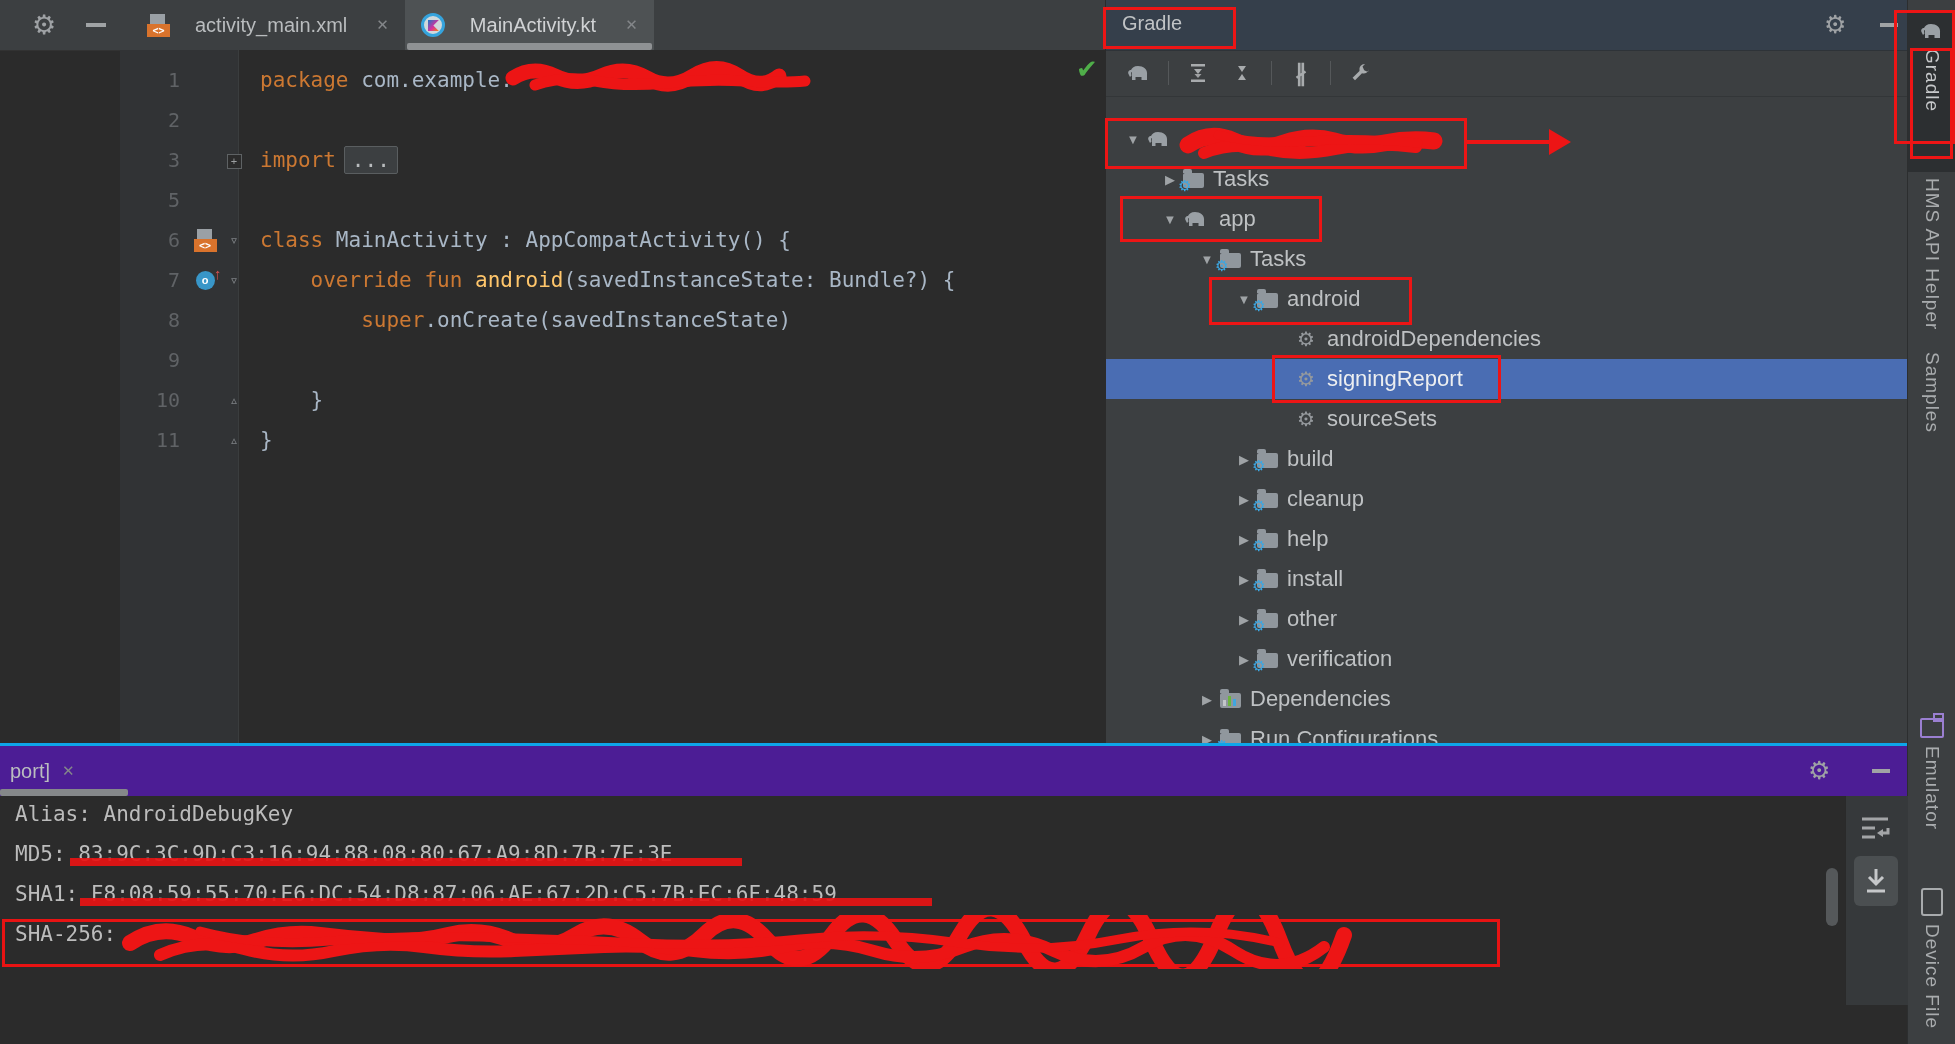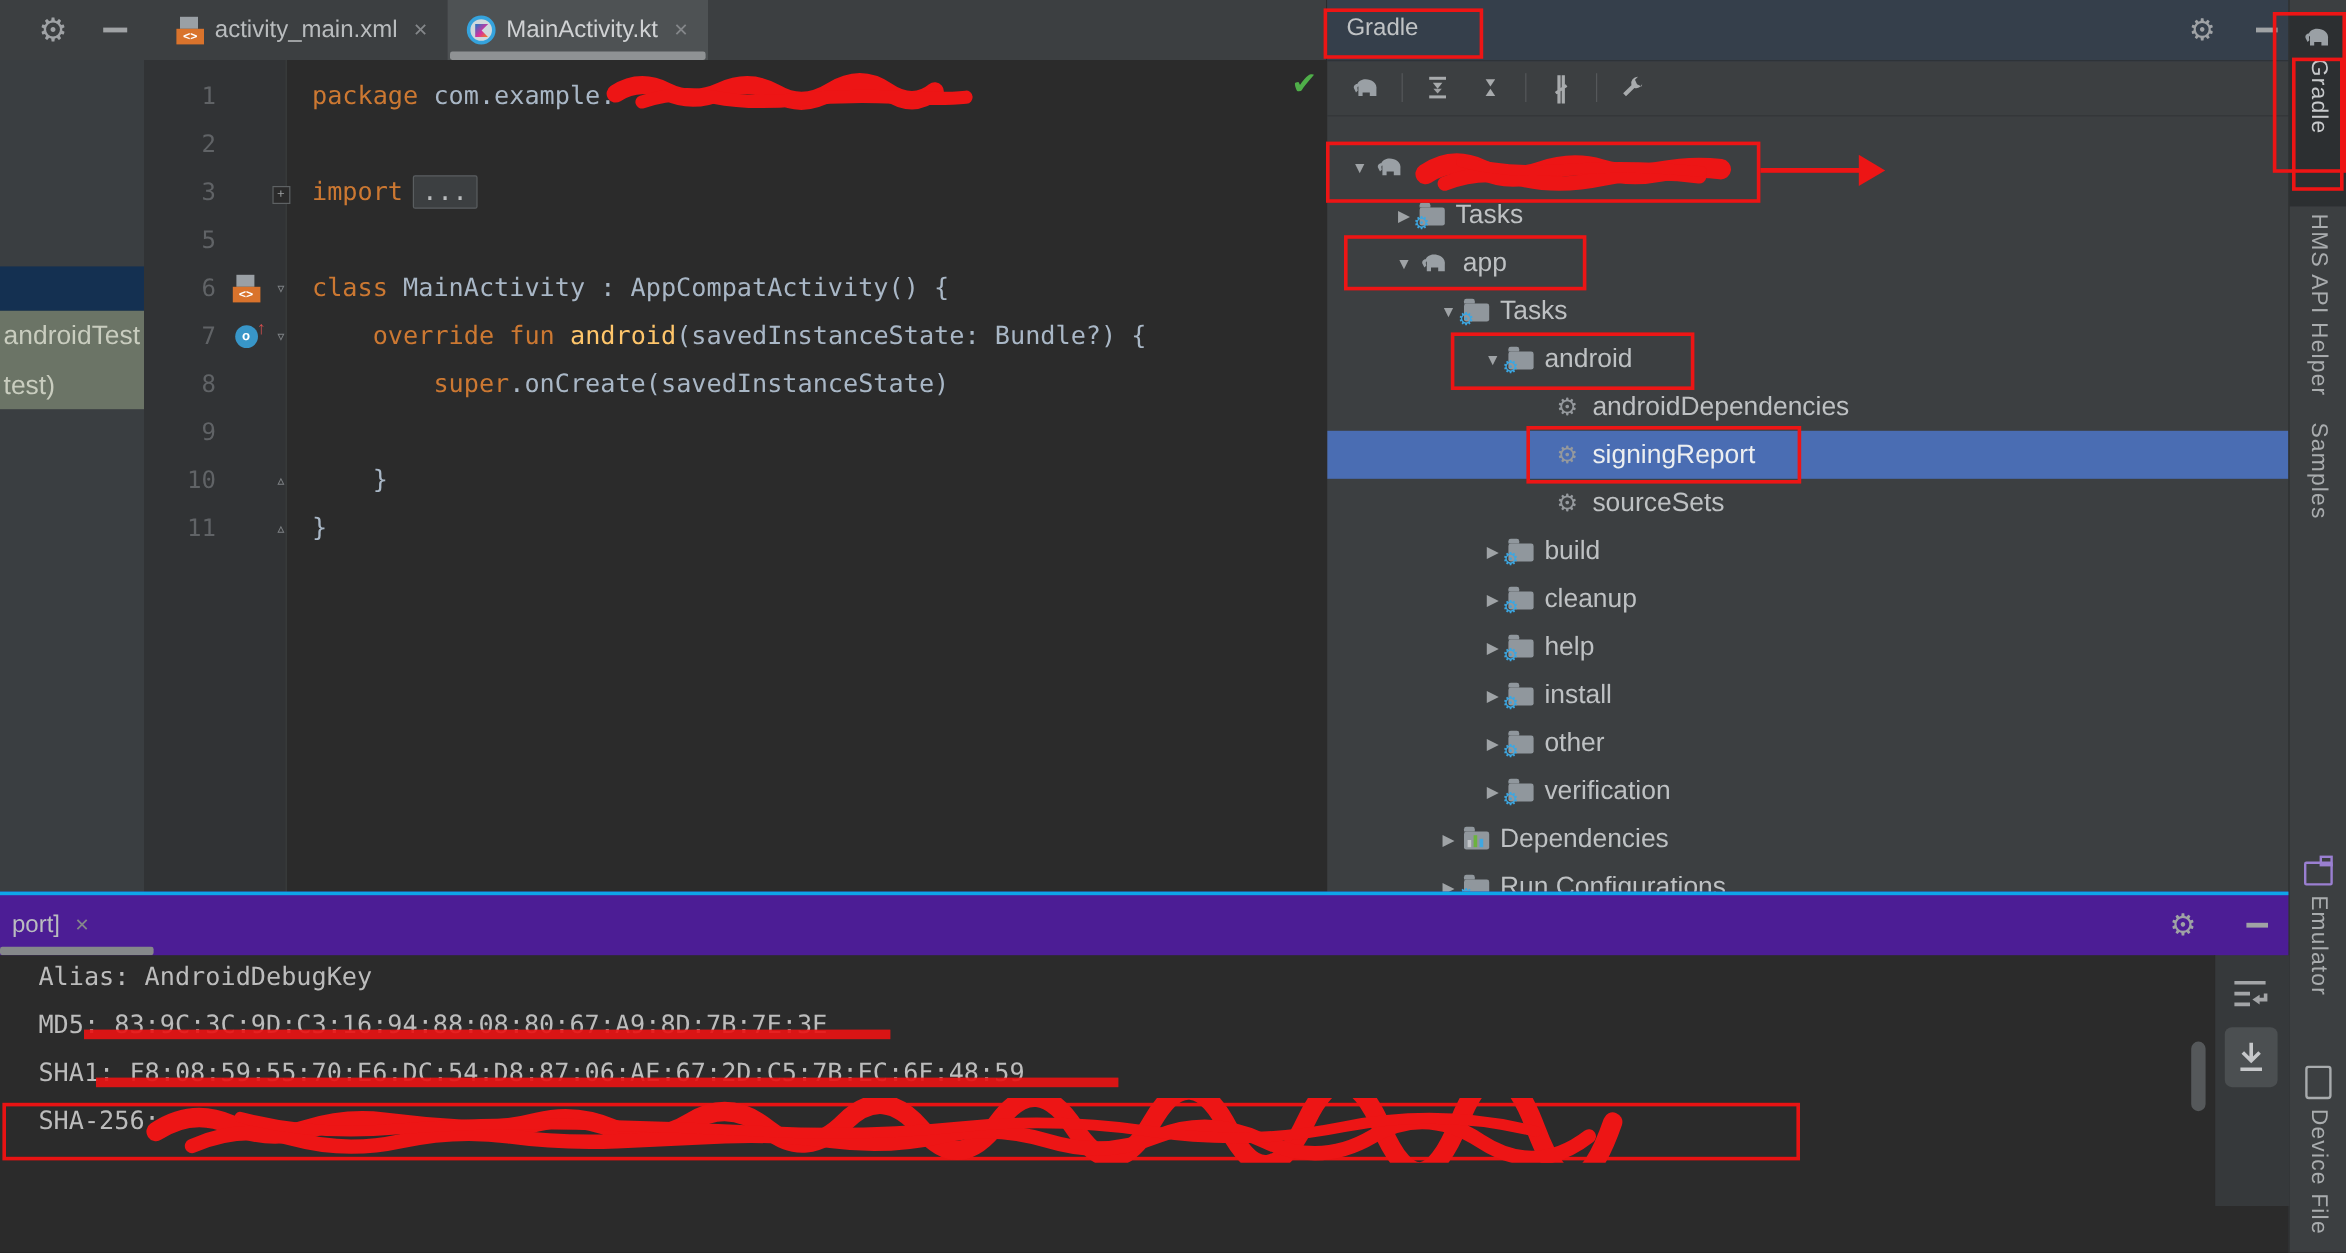--- a/index.html
+++ b/index.html
@@ -5,21 +5,21 @@
   html,body{margin:0;padding:0;background:#1e1e1e;}
   #app{position:relative;width:1955px;height:1044px;background:#2b2b2b;overflow:hidden;
        font-family:"Liberation Sans",sans-serif;color:#bbbdbf;}
   .abs{position:absolute;}
 
   
   #topbar{left:0;top:0;width:1105px;height:50px;background:#3c3f41;border-bottom:1px solid #323232;}
   #tl-gear{left:32px;top:9px;font-size:27px;color:#9fa2a5;}
   #tl-min{left:86px;top:23px;width:20px;height:4px;background:#a0a3a5;}
   #tabs{left:131px;top:0;height:50px;display:flex;}
-  .etab{height:50px;display:flex;align-items:center;gap:9px;padding:0 16px;font-size:20px;color:#b9bcbe;position:relative;}
+  .etab{height:50px;display:flex;align-items:center;gap:25px;padding:0 16px;font-size:20px;color:#b9bcbe;position:relative;}
   .etab.sel{background:#4e5254;color:#d0d2d4;}
   .etab .close{font-size:15px;color:#84878a;margin-left:4px;}
   .etab .underline{position:absolute;left:2px;right:2px;bottom:0;height:7px;background:#8f9294;border-radius:2px;}
   
   .xmlicon{width:23px;height:24px;position:relative;display:inline-block;}
   .xmlicon:before{content:"";position:absolute;left:3px;top:1px;width:15px;height:10px;background:#9aa0a5;}
   .xmlicon:after{content:"<>";position:absolute;left:0;top:11px;width:23px;height:13px;background:#d9732c;
      color:#fff;font:bold 10px "DejaVu Sans Mono",monospace;text-align:center;line-height:13px;}
   
   .kticon{width:24px;height:24px;border-radius:50%;background:#cfd8dc;border:3px solid #35a3dd;box-sizing:border-box;position:relative;display:inline-block;}
@@ -93,21 +93,21 @@
   .emuico:after{content:"";position:absolute;right:-2px;top:-7px;width:7px;height:5px;border:2px solid #9a7fd1;}
 
   
   #bottom{left:0;top:743px;width:1907px;height:259px;background:#4c1d95;border-top:3px solid #0ea5e9;}
   #btab{left:10px;top:0;height:50px;display:flex;align-items:center;gap:12px;font-size:20px;color:#babdbf;}
   #btab .close{color:#84878a;font-size:15px;}
   #btab-underline{left:0;top:43px;width:128px;height:7px;background:#85888a;border-radius:2px;}
   #bhead-gear{left:1808px;top:10px;font-size:25px;color:#9fa2a5;}
   #bhead-min{left:1872px;top:23px;width:18px;height:4px;background:#a0a3a5;}
   #bout{left:0;top:50px;width:1845px;height:209px;background:#2b2b2b;padding-top:6px;box-sizing:border-box;}
-  .oline{height:40px;line-height:40px;padding-left:32px;font:21px "DejaVu Sans Mono",monospace;color:#bcbcbc;position:relative;white-space:pre;}
+  .oline{height:40px;line-height:40px;padding-left:15px;font:21px "DejaVu Sans Mono",monospace;color:#bcbcbc;position:relative;white-space:pre;}
   .strike{position:absolute;top:16px;height:8px;background:#e81313;opacity:.92;}
   .strike.md5{left:70px;width:672px;}
   .strike.sha1{left:80px;width:852px;}
   .shabox{position:absolute;left:2px;top:-3px;width:1498px;height:48px;border:3px solid #e81313;box-sizing:border-box;}
   #bicons{left:1845px;top:50px;width:62px;height:209px;background:#36393b;border-left:1px solid #2a2a2a;}
   #softwrap{left:14px;top:18px;}
   #scrollend{left:8px;top:60px;width:44px;height:50px;background:#4b4f51;border-radius:6px;display:flex;align-items:center;justify-content:center;}
   #vscroll{left:-20px;top:72px;width:12px;height:58px;background:#55585a;border-radius:6px;}
 
   
@@ -144,28 +144,20 @@
           <span class="kticon">
             <i></i>
           </span>
           <span>MainActivity.kt</span>
           <span class="close">✕</span>
           <span class="underline"></span>
         </div>
       </div>
   </div>
 
-  <div class="abs" id="leftstrip">
-    <div class="abs" id="ls-navy"></div>
-    <div class="abs" id="ls-green">
-        <div>androidTest</div>
-        <div>test)</div>
-      </div>
-    <div class="abs" id="ls-hscroll"></div>
-  </div>
 
   <div class="abs" id="editor">
     <div class="abs" id="gutterbg"></div>
     <div class="abs" id="lines">
         <div class="cline"><span class="num">1</span><span class="gico"></span><span class="fold"></span><span class="code"><span class="kw">package</span><span> com.example.</span></span></div>
         <div class="cline"><span class="num">2</span><span class="gico"></span><span class="fold"></span><span class="code"></span></div>
         <div class="cline"><span class="num">3</span><span class="gico"></span><span class="fold"><span class="foldplus">+</span></span><span class="code"><span class="kw">import</span><span class="foldbox">...</span></span></div>
         <div class="cline"><span class="num">5</span><span class="gico"></span><span class="fold"></span><span class="code"></span></div>
         <div class="cline"><span class="num">6</span><span class="gico"><span class="xmlicon"></span></span><span class="fold">▿</span><span class="code"><span class="kw">class</span><span> MainActivity : AppCompatActivity() {</span></span></div>
         <div class="cline"><span class="num">7</span><span class="gico"><span class="ovricon">o<i>↑</i></span></span><span class="fold">▿</span><span class="code"><span>    </span><span class="kw">override</span><span> </span><span class="kw">fun</span><span> </span><span class="fn">android</span><span>(savedInstanceState: Bundle?) {</span></span></div>

